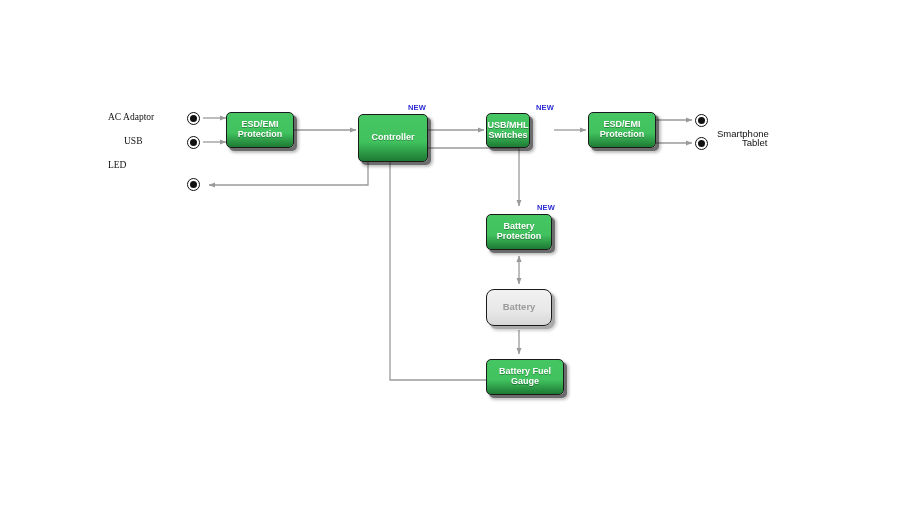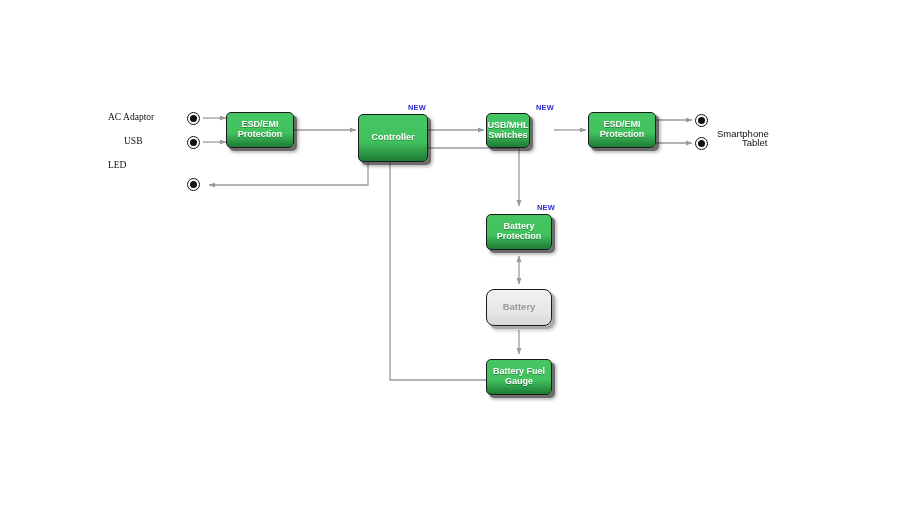--- a/index.html
+++ b/index.html
@@ -176,18 +176,18 @@
   <div class="newtag" style="left:489px;top:203px;">NEW</div>
   <div class="block green" style="left:486px;top:214px;width:66px;height:36px;">
     <span class="btxt">Battery
 Protection</span>
   </div>
 
   <div class="block grey" style="left:486px;top:289px;width:66px;height:37px;">
     <span class="btxt">Battery</span>
   </div>
 
-  <div class="block green" style="left:486px;top:359px;width:66px;height:36px;">
+  <div class="block green" style="left:486px;top:359px;width:78px;height:36px;">
     <span class="btxt">Battery Fuel
 Gauge</span>
   </div>
 
 </div>
 
 </body></html>

